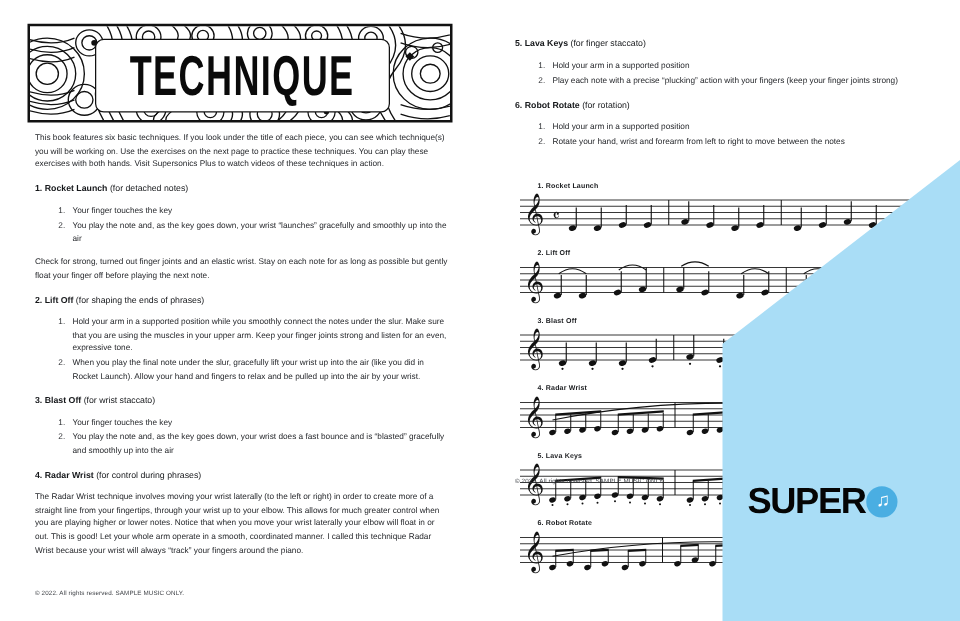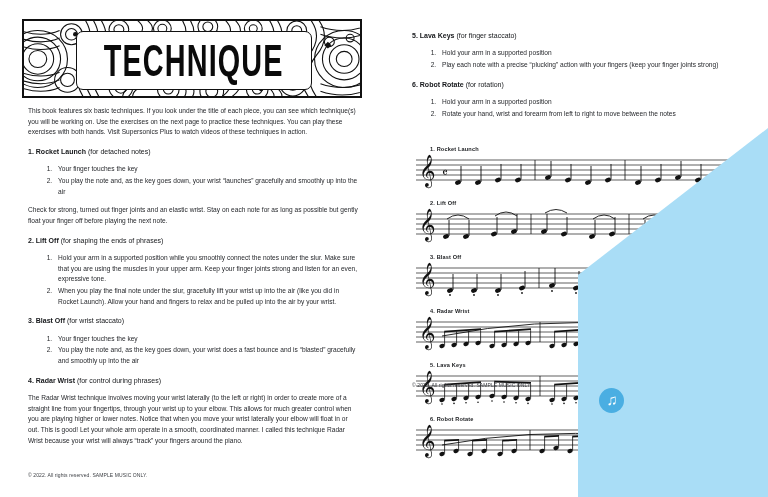--- a/index.html
+++ b/index.html
@@ -748,19 +748,20 @@
   </div>
 
   <div class="footer-note footer-right">© 2022. All rights reserved. SAMPLE MUSIC ONLY.</div>
 
   <svg class="blue-deco" viewBox="0 0 768 497">
     <polygon points="768,128 768,497 578,497 578,275" fill="#A9DDF6"></polygon>
   </svg>
 
   <div class="logo">
     <div class="logo-row r1">
+      <span>SUPER</span>
       <span class="logo-note-circle">
         <span class="logo-note-glyph">♫</span>
       </span>
     </div>
   </div>
 
 </div>
 
 </body></html>

